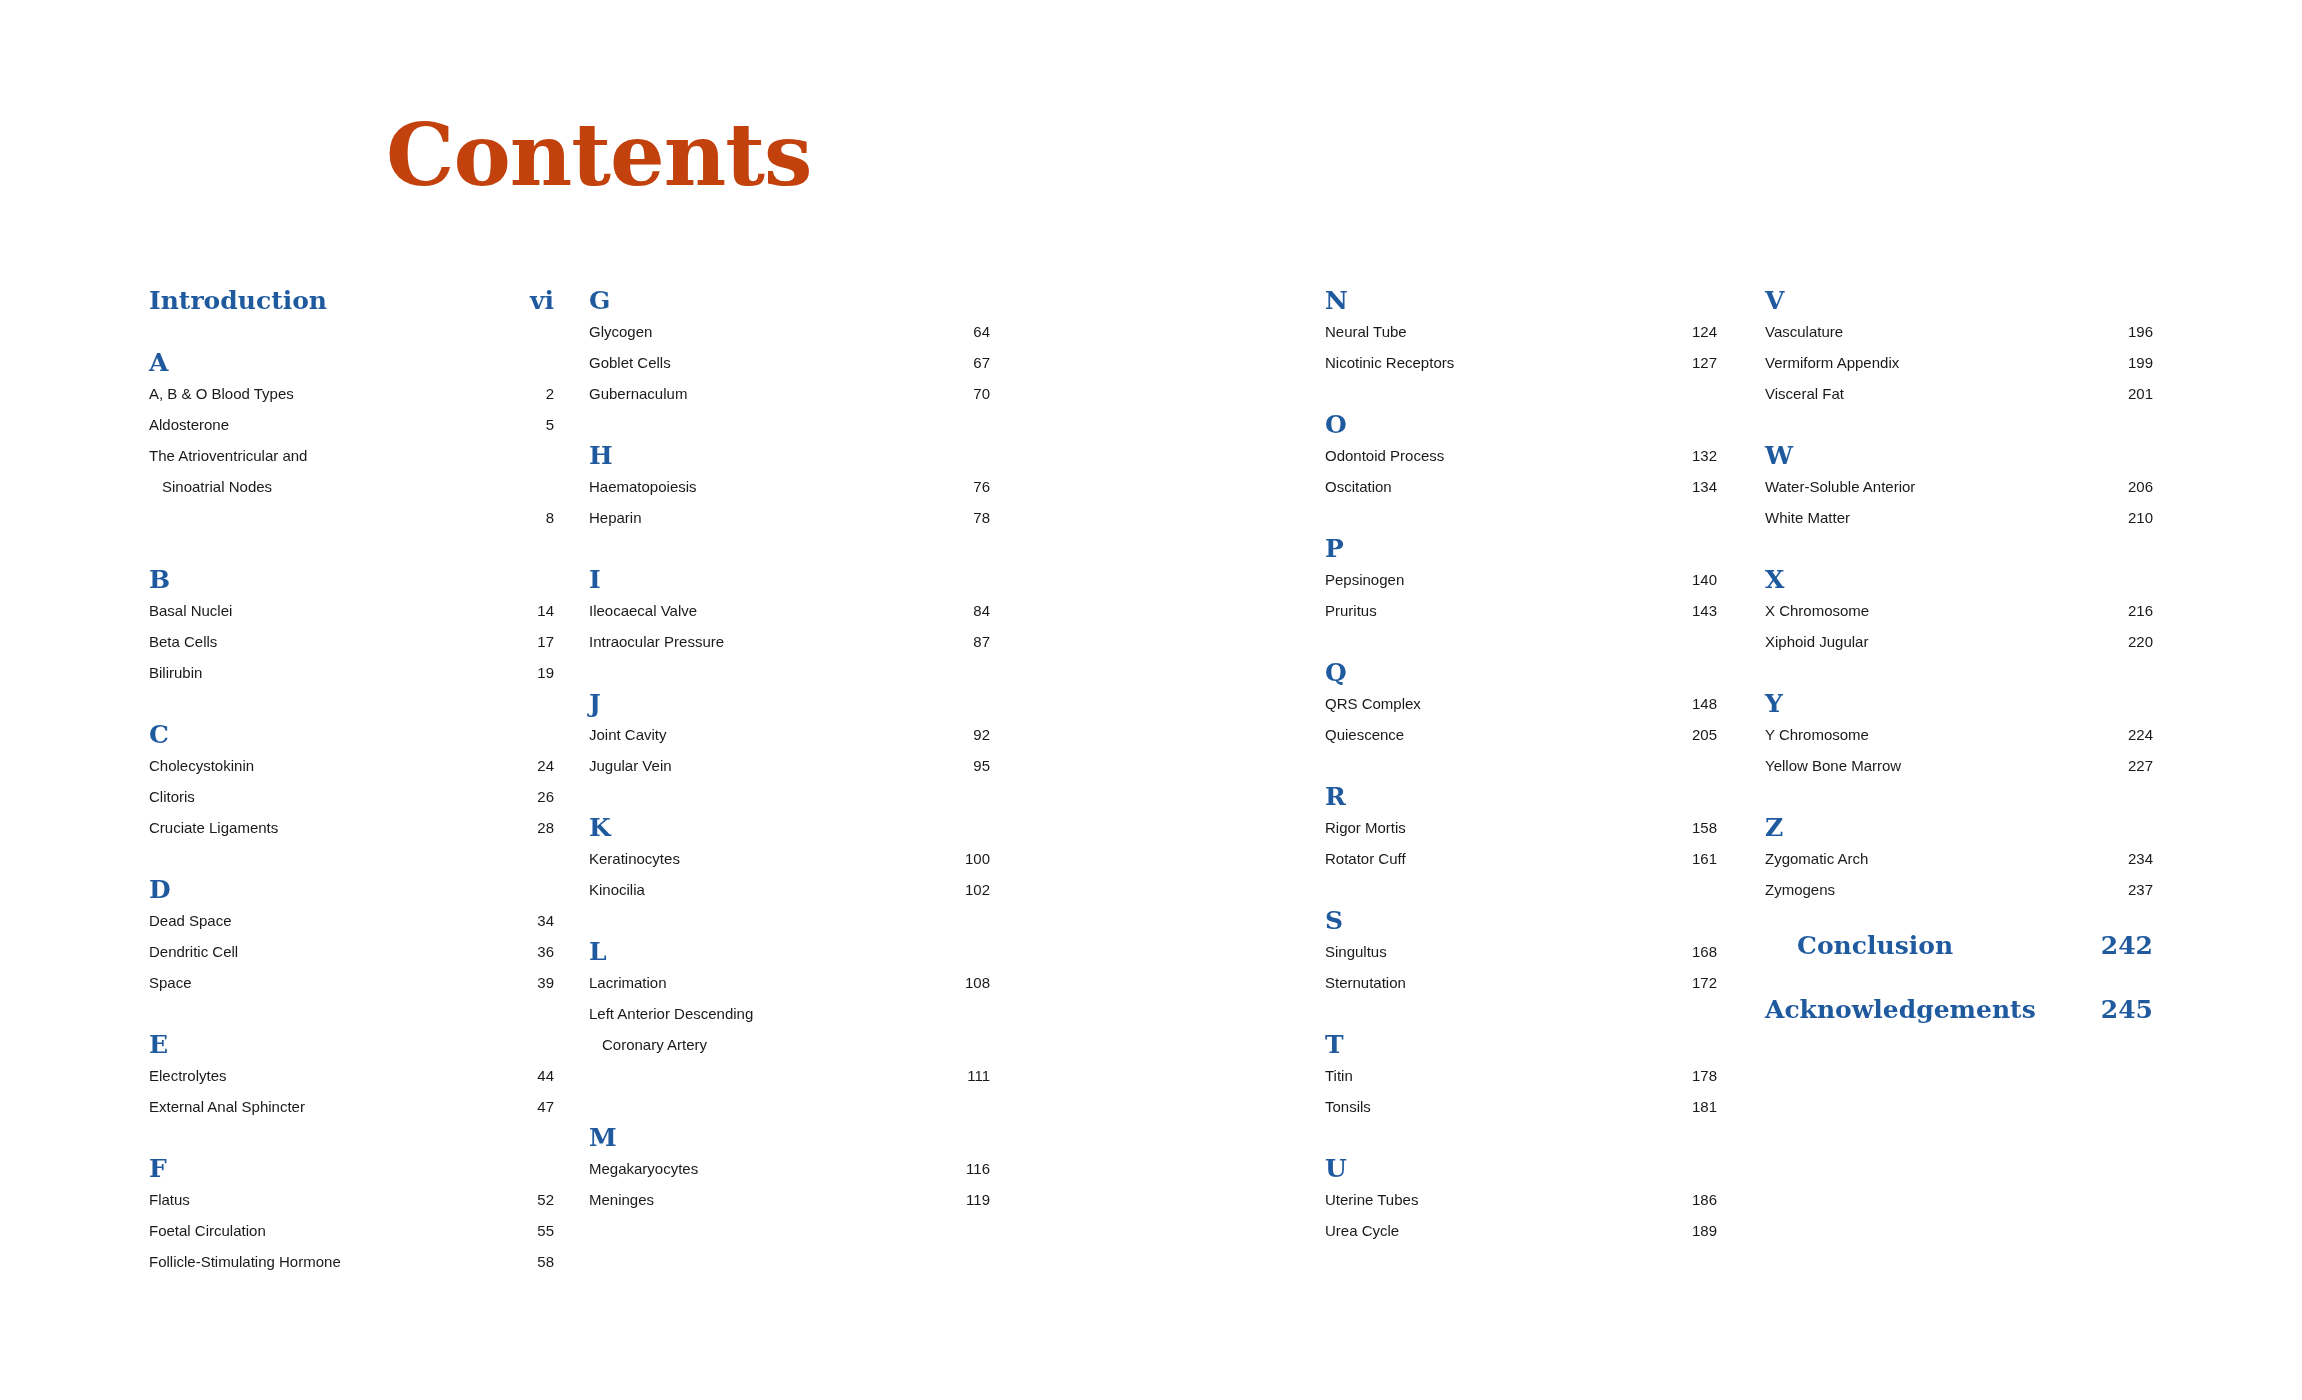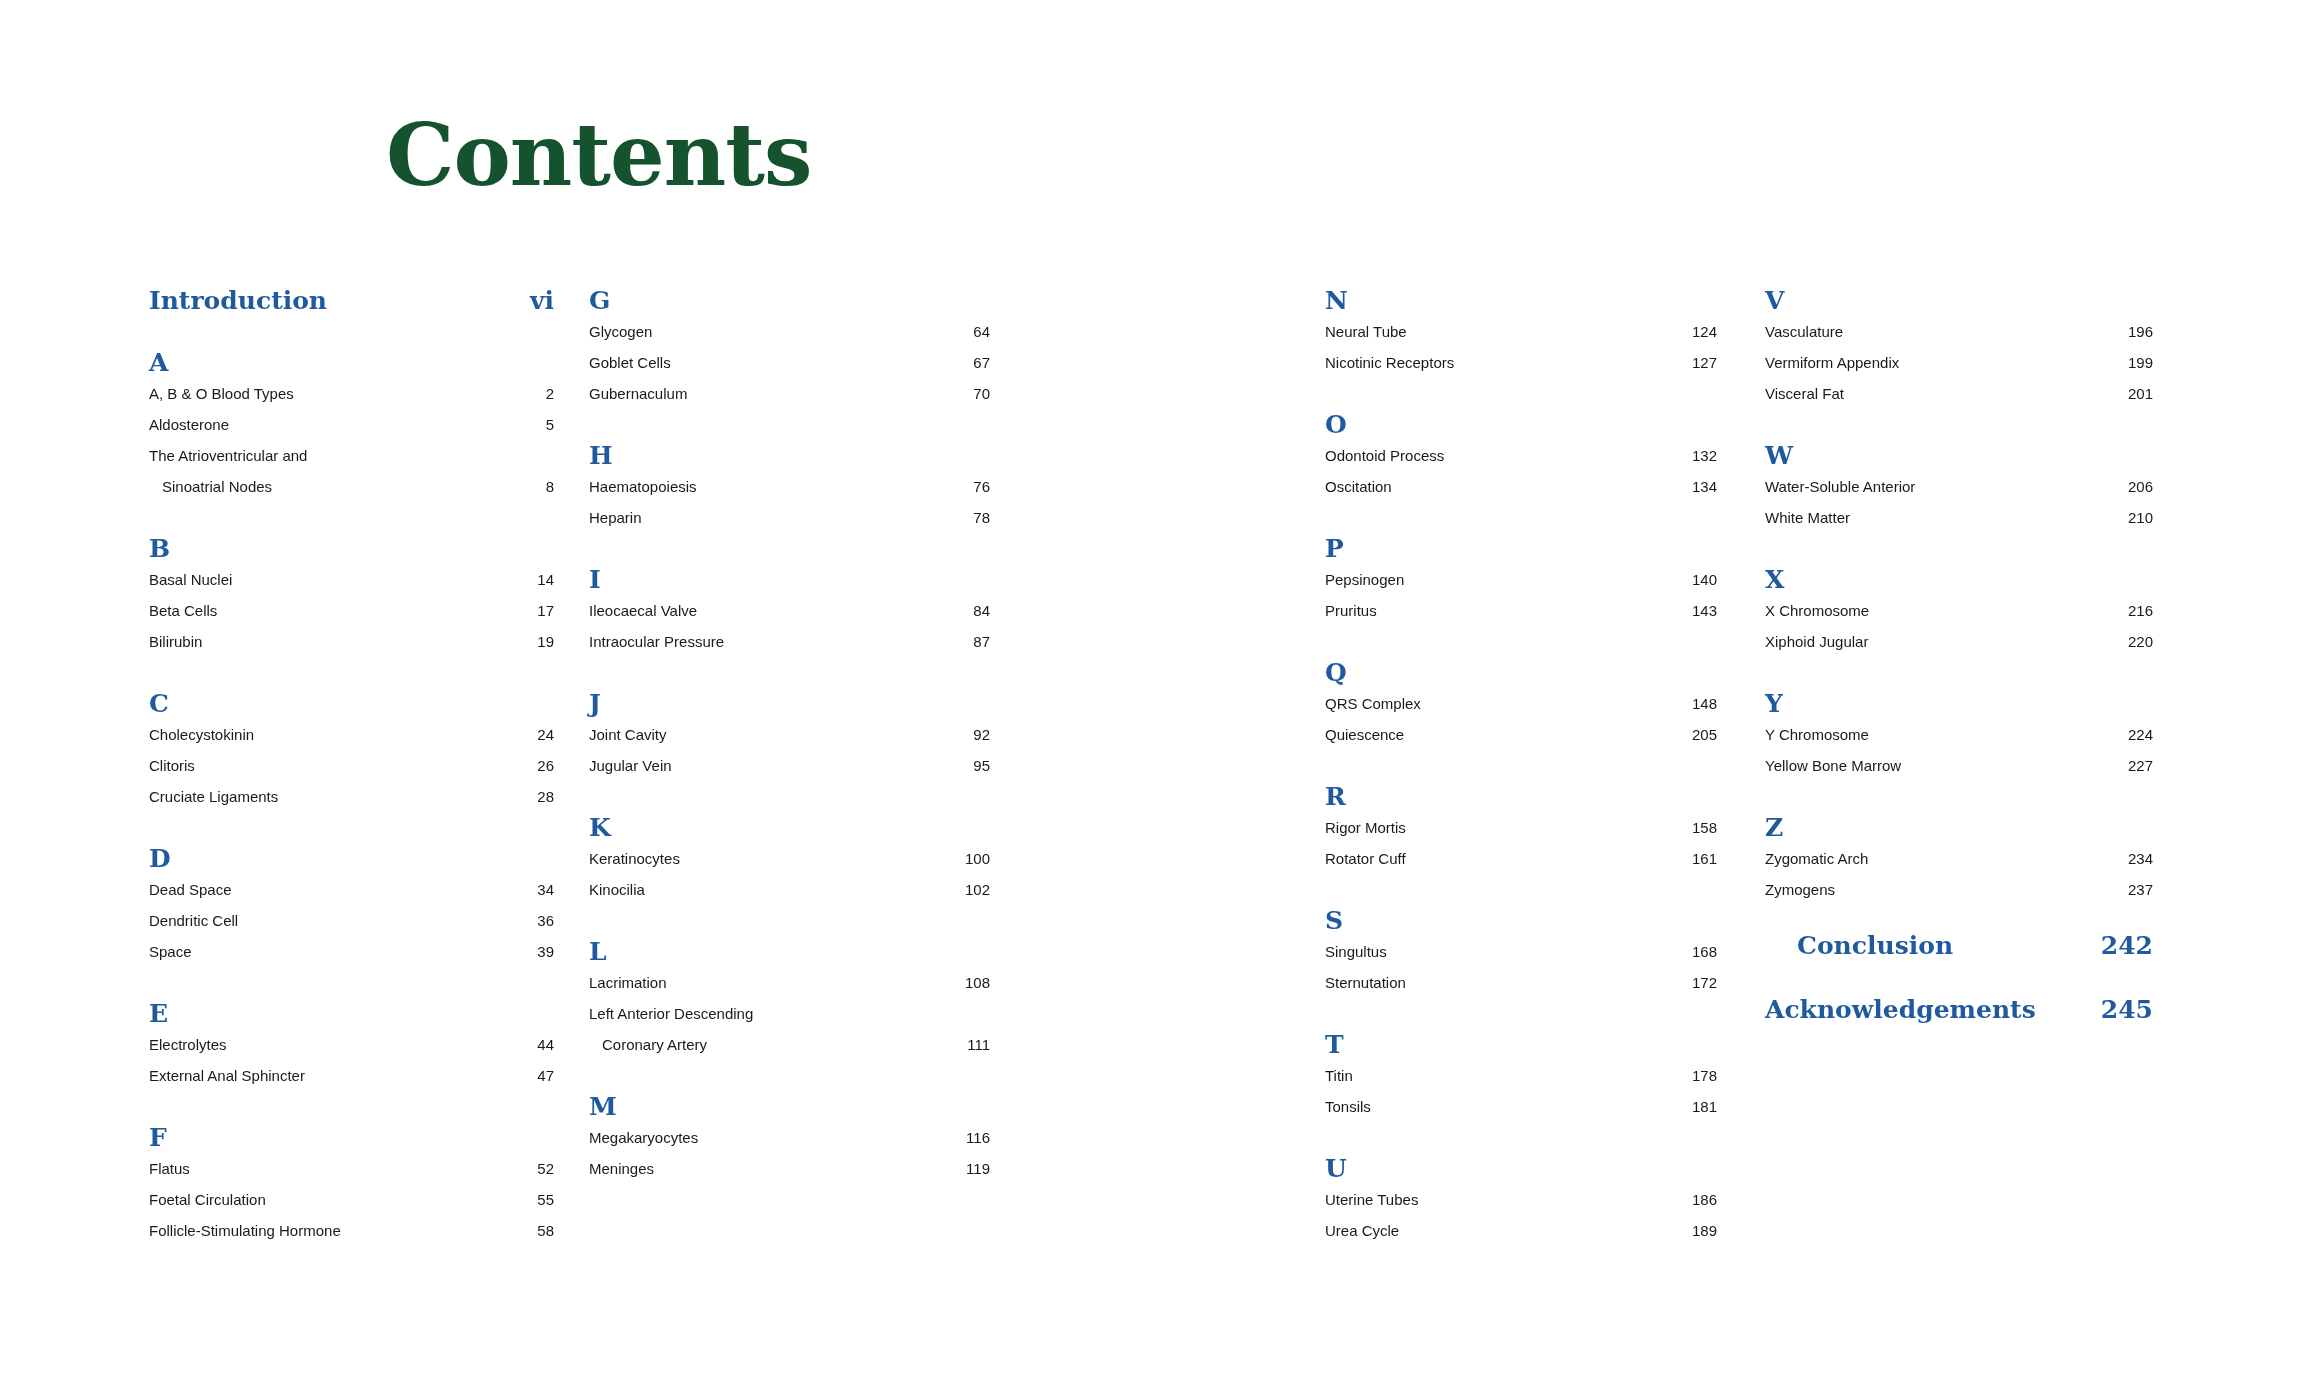--- a/index.html
+++ b/index.html
@@ -1,35 +1,35 @@
 <!DOCTYPE html>
 <html><head>
 <meta charset="utf-8">
 <style>
   html, body { margin:0; padding:0; background:#ffffff; }
   body { width:2302px; height:1400px; position:relative; overflow:hidden;
          font-family:"Liberation Sans", "DejaVu Sans", sans-serif; color:#1a1a1a; }
   .title { position:absolute; left:386px; top:100px; margin:0;
            font-family:"DejaVu Serif", "Liberation Serif", serif; font-weight:bold;
-           font-size:86px; line-height:110px; color:#14532d; letter-spacing:-1px; }
+           font-size:86px; line-height:110px; color:#c2410c; letter-spacing:-1px; }
   .col { position:absolute; top:285px; }
   .col1 { left:149px; width:405px; }
   .col2 { left:589px; width:401px; }
   .col3 { left:1325px; width:392px; }
   .col4 { left:1765px; width:388px; }
   .section { margin-bottom:31px; }
   .sec-head { font-family:"DejaVu Serif", "Liberation Serif", serif; font-weight:bold;
               color:#1f5a9e; font-size:25px; line-height:31px; height:31px; }
   .row { display:flex; justify-content:space-between; align-items:flex-end;
          font-size:15px; line-height:31px; }
   .row .label { white-space:nowrap; }
   .row .page { text-align:right; min-width:40px; }
   .row.multi { flex-direction:column; align-items:stretch; }
   .row.multi .line1 { display:block; }
-  .row.multi .line2 { display:flex; justify-content:space-between; padding-left:13px; }
+  .row.multi .line2 { display:flex; justify-content:space-between; padding-left:13px;flex-direction:column; }
   .major { display:flex; justify-content:space-between; font-family:"DejaVu Serif", "Liberation Serif", serif;
            font-weight:bold; color:#1f5a9e; font-size:25px; line-height:31px; }
   .major-gap { height:31px; }
   .major-gap2 { height:33px; }
 </style>
 </head>
 <body>
 
 <h1 class="title">Contents</h1>
 

